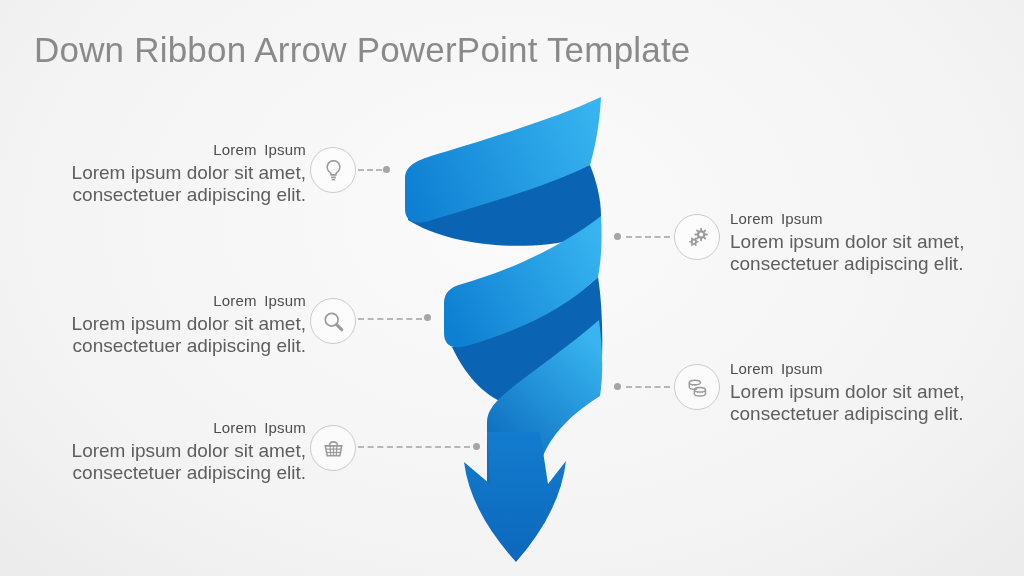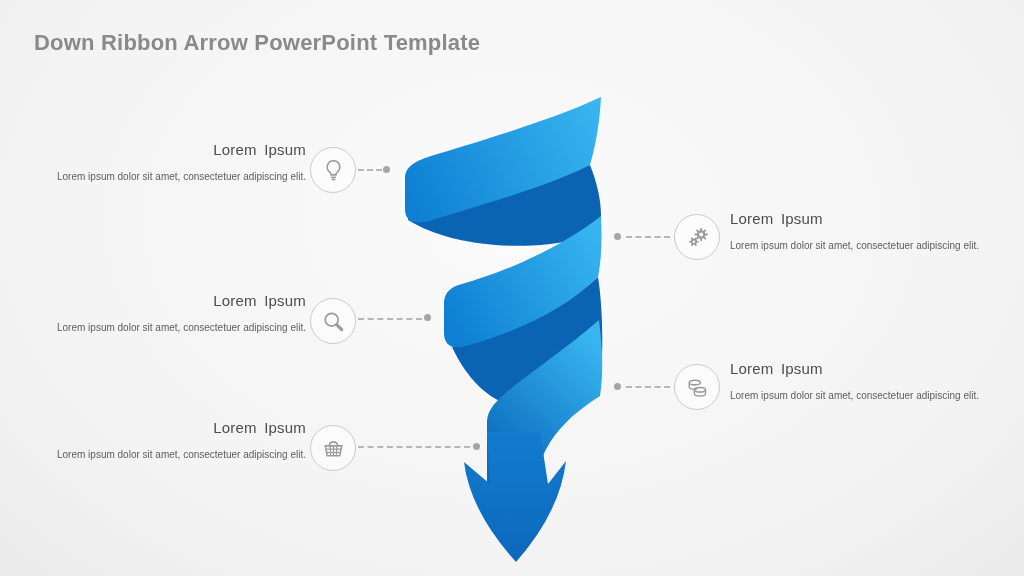--- a/index.html
+++ b/index.html
@@ -5,31 +5,31 @@
   html,body{margin:0;padding:0;}
   body{
     width:1024px;height:576px;overflow:hidden;
     font-family:"Liberation Sans","DejaVu Sans",sans-serif;
     background:radial-gradient(ellipse at 50% 38%, var(--background-inner) 0%, #f3f3f4 70%, var(--background-outer) 100%);
     position:relative;
   }
   .slide{position:absolute;inset:0;}
   .title{
     position:absolute;left:34px;top:30px;margin:0;
-    font-size:22px;font-weight:700;letter-spacing:.2px;
+    font-size:35px;font-weight:400;letter-spacing:.2px;
     color:var(--title-text);
   }
   .ribbon-svg{position:absolute;left:0;top:0;pointer-events:none;}
   .block{position:absolute;width:258px;}
   .block .b-title{
     font-size:15px;font-weight:normal;color:var(--heading-text);
     line-height:19px;margin-bottom:3px;letter-spacing:.2px;word-spacing:3px;
   }
   .block .b-body{
-    font-size:10px;color:var(--body-text);line-height:30px;
+    font-size:19px;color:var(--body-text);line-height:22px;
   }
   .block.left{text-align:right;}
   .block.right{text-align:left;}
   .circle{
     position:absolute;width:46px;height:46px;border-radius:50%;
     border:1px solid var(--circle-border);
     background:rgba(255,255,255,.55);
     display:flex;align-items:center;justify-content:center;
     box-sizing:border-box;
   }

